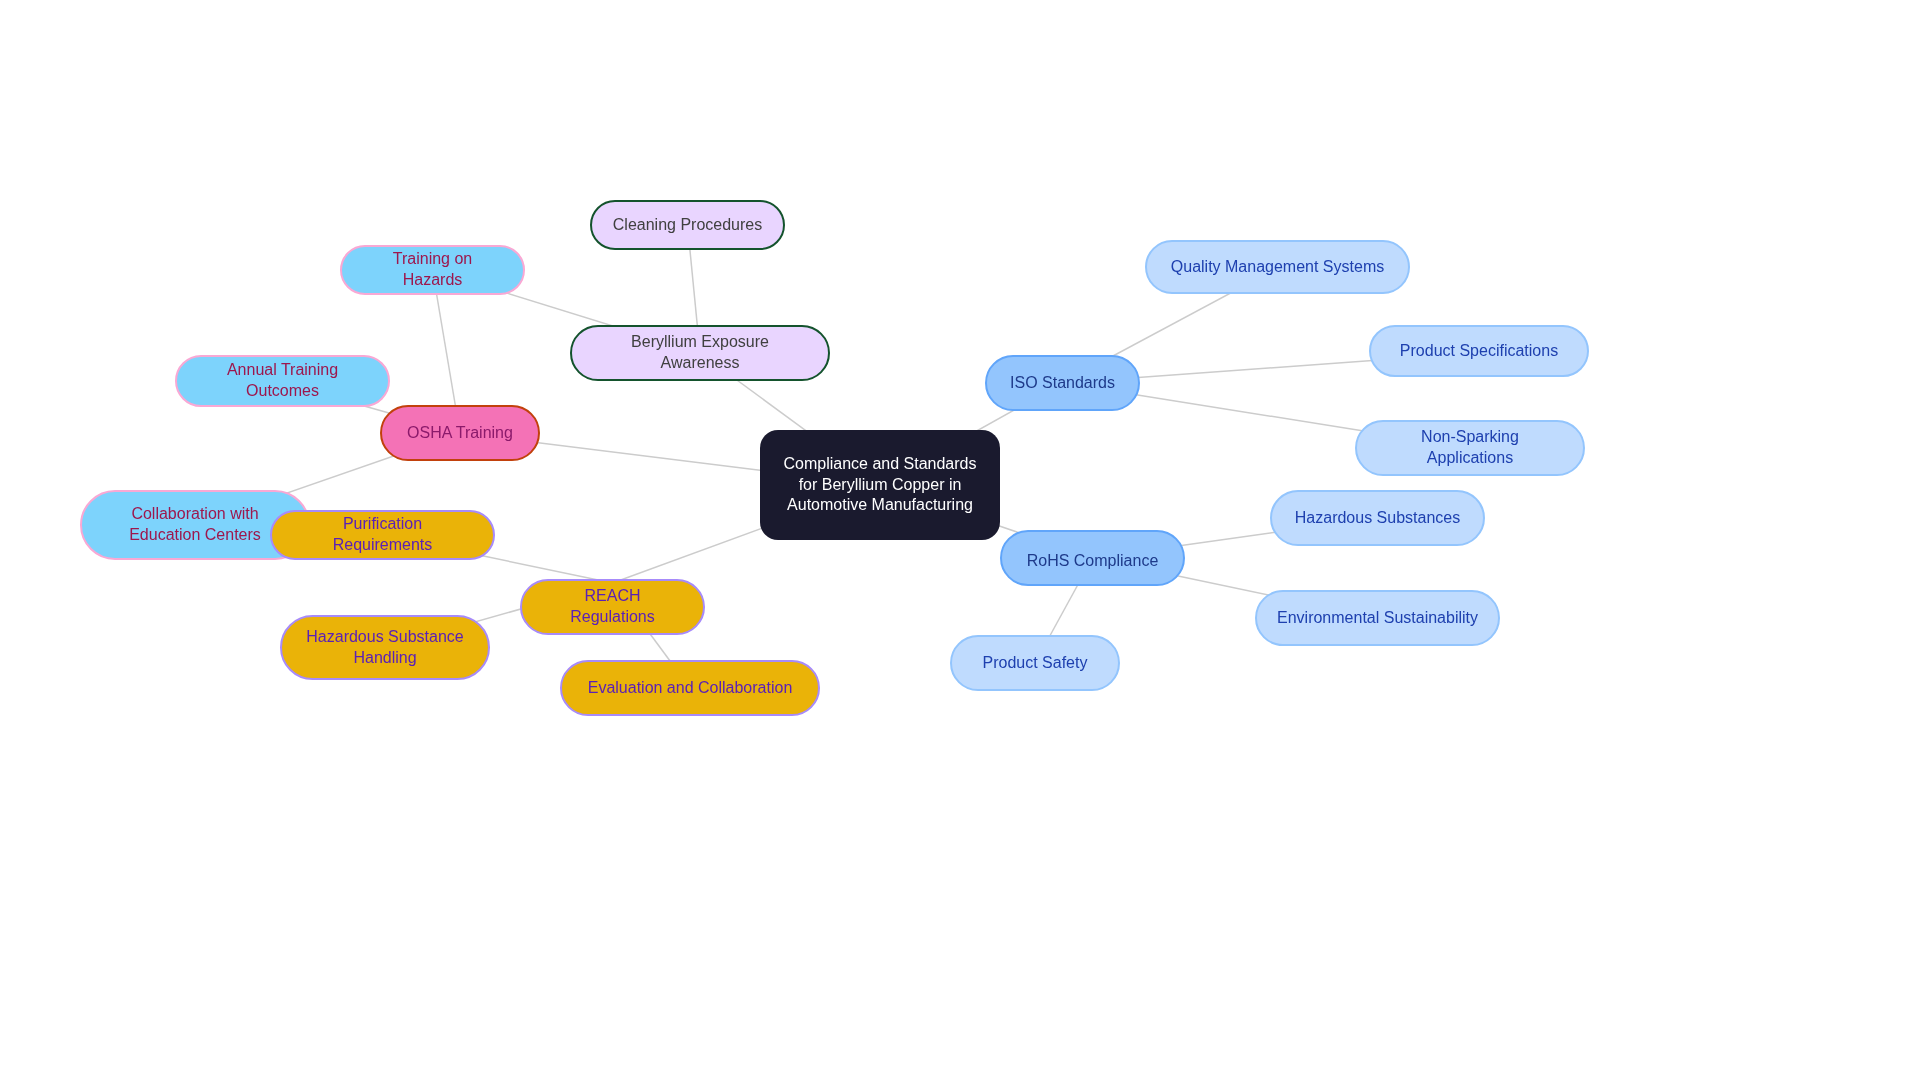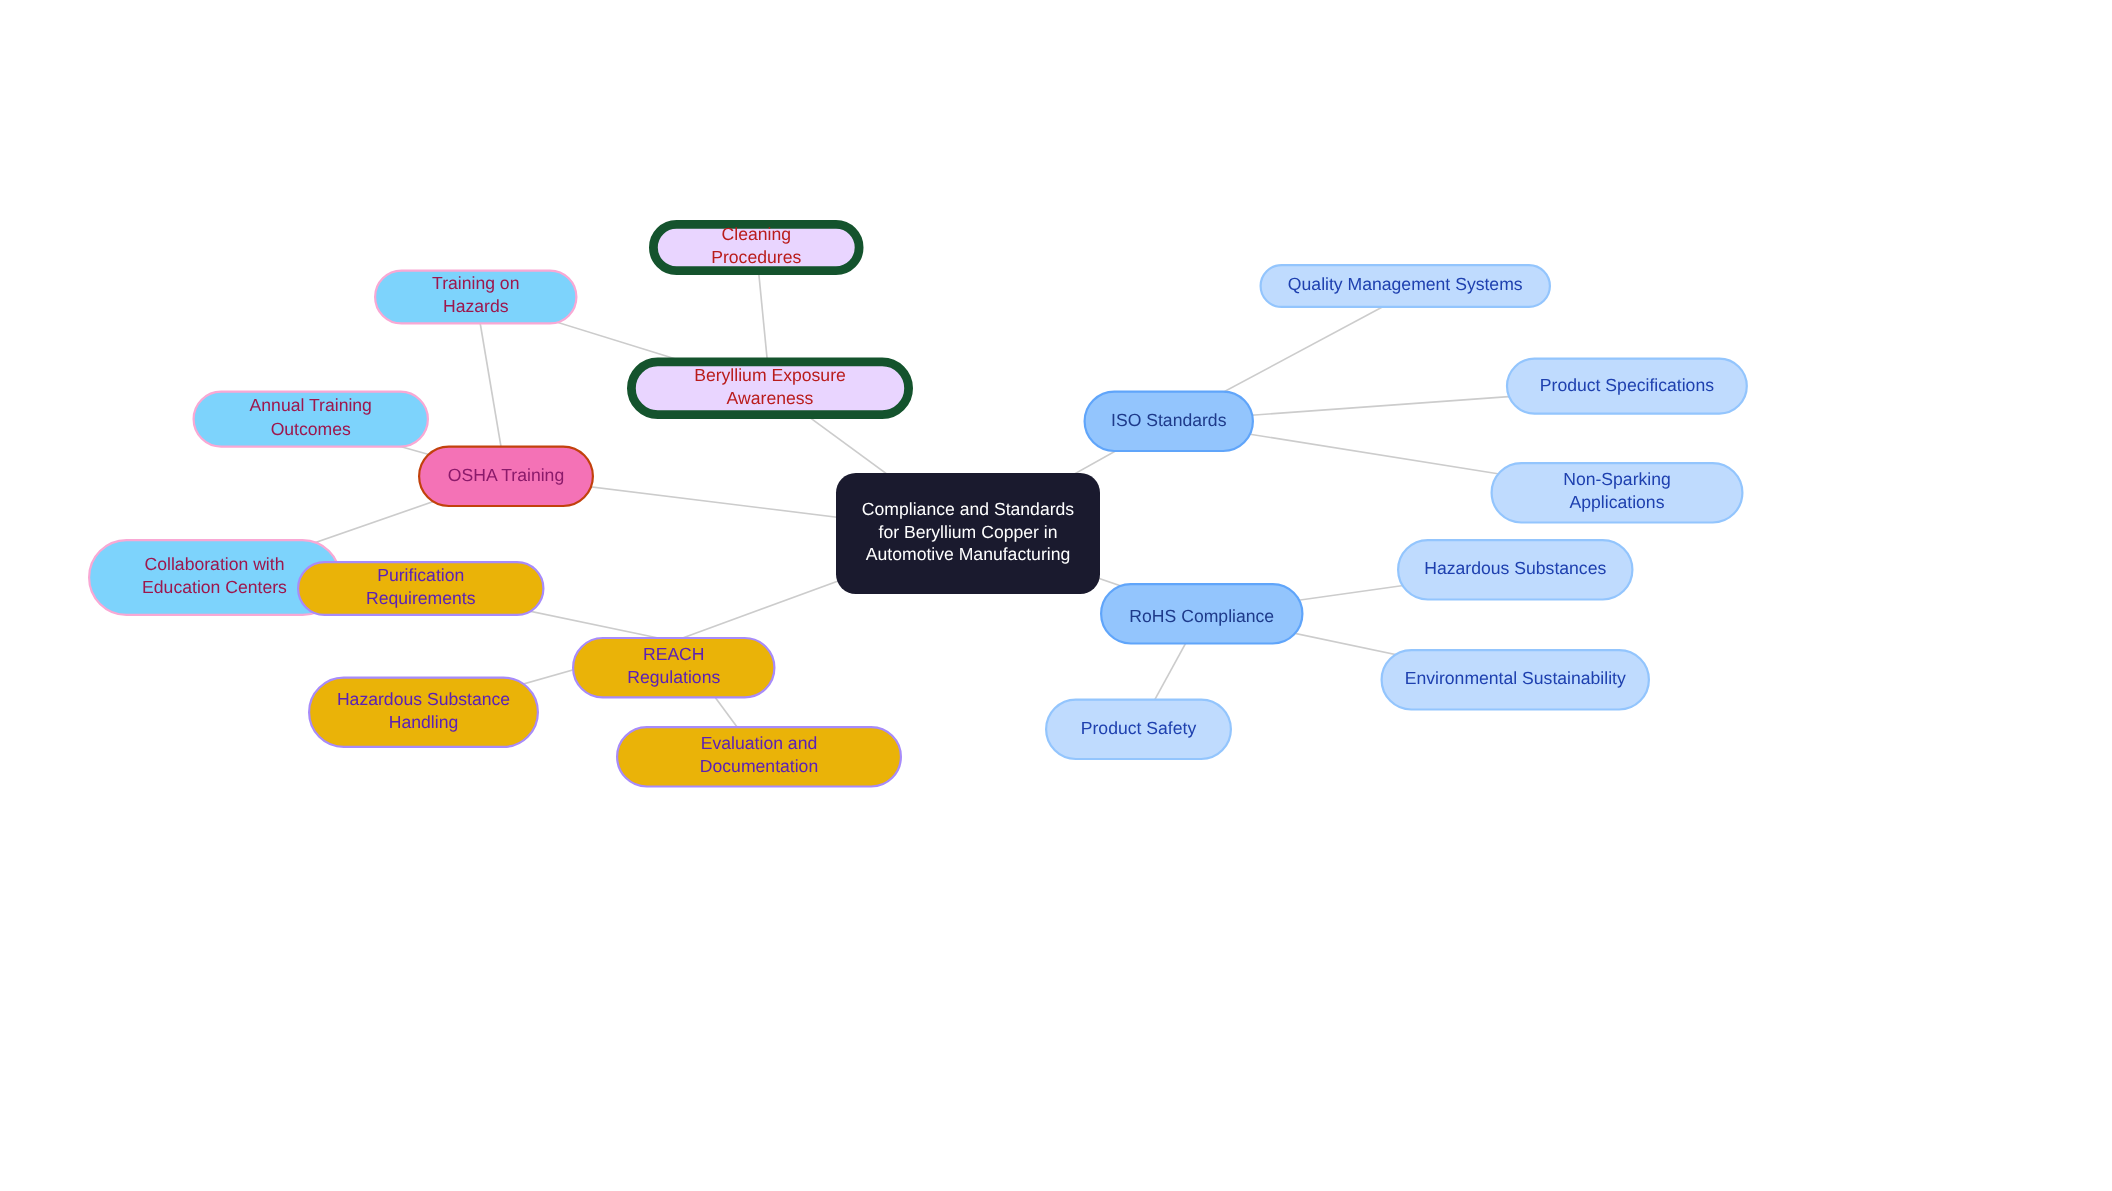--- a/index.html
+++ b/index.html
@@ -48,22 +48,22 @@
       color: #8b1a6b;
       border: 2px solid #c2410c;
     }
     .node-pink-light {
       background: #7dd3fc;
       color: #9d174d;
       border: 2px solid #f9a8d4;
     }
     .node-lavender {
       background: #e9d5ff;
-      color: #b91c1c;
-      border: 8px solid #14532d;
+      color: #404040;
+      border: 2px solid #14532d;
     }
     .node-purple-light {
       background: #eab308;
       color: #5b21b6;
       border: 2px solid #a78bfa;
     }
     .node-blue-light {
       background: #bfdbfe;
       color: #1e40af;
       border: 2px solid #93c5fd;
@@ -128,26 +128,26 @@
       <span class="node-label">REACH Regulations</span>
     </div>
     <div class="node node-purple-light" style="left: 270px; top: 510px; width: 225px; height: 50px;">
       <span class="node-label">Purification Requirements</span>
     </div>
     <div class="node node-purple-light" style="left: 280px; top: 615px; width: 210px; height: 65px;">
       <span class="node-label">Hazardous Substance
 Handling</span>
     </div>
     <div class="node node-purple-light" style="left: 560px; top: 660px; width: 260px; height: 56px;">
-      <span class="node-label">Evaluation and Documentation</span>
+      <span class="node-label">Evaluation and Collaboration</span>
     </div>
     <div class="node node-blue-medium" style="left: 985px; top: 355px; width: 155px; height: 56px;">
       <span class="node-label">ISO Standards</span>
     </div>
-    <div class="node node-blue-light" style="left: 1145px; top: 240px; width: 265px; height: 40px;">
+    <div class="node node-blue-light" style="left: 1145px; top: 240px; width: 265px; height: 54px;">
       <span class="node-label">Quality Management Systems</span>
     </div>
     <div class="node node-blue-light" style="left: 1369px; top: 325px; width: 220px; height: 52px;">
       <span class="node-label">Product Specifications</span>
     </div>
     <div class="node node-blue-light" style="left: 1355px; top: 420px; width: 230px; height: 56px;">
       <span class="node-label">Non-Sparking Applications</span>
     </div>
     <div class="node node-blue-medium" style="left: 1000px; top: 530px; width: 185px; height: 56px; align-items: flex-end;">
       <span class="node-label">RoHS Compliance</span>

